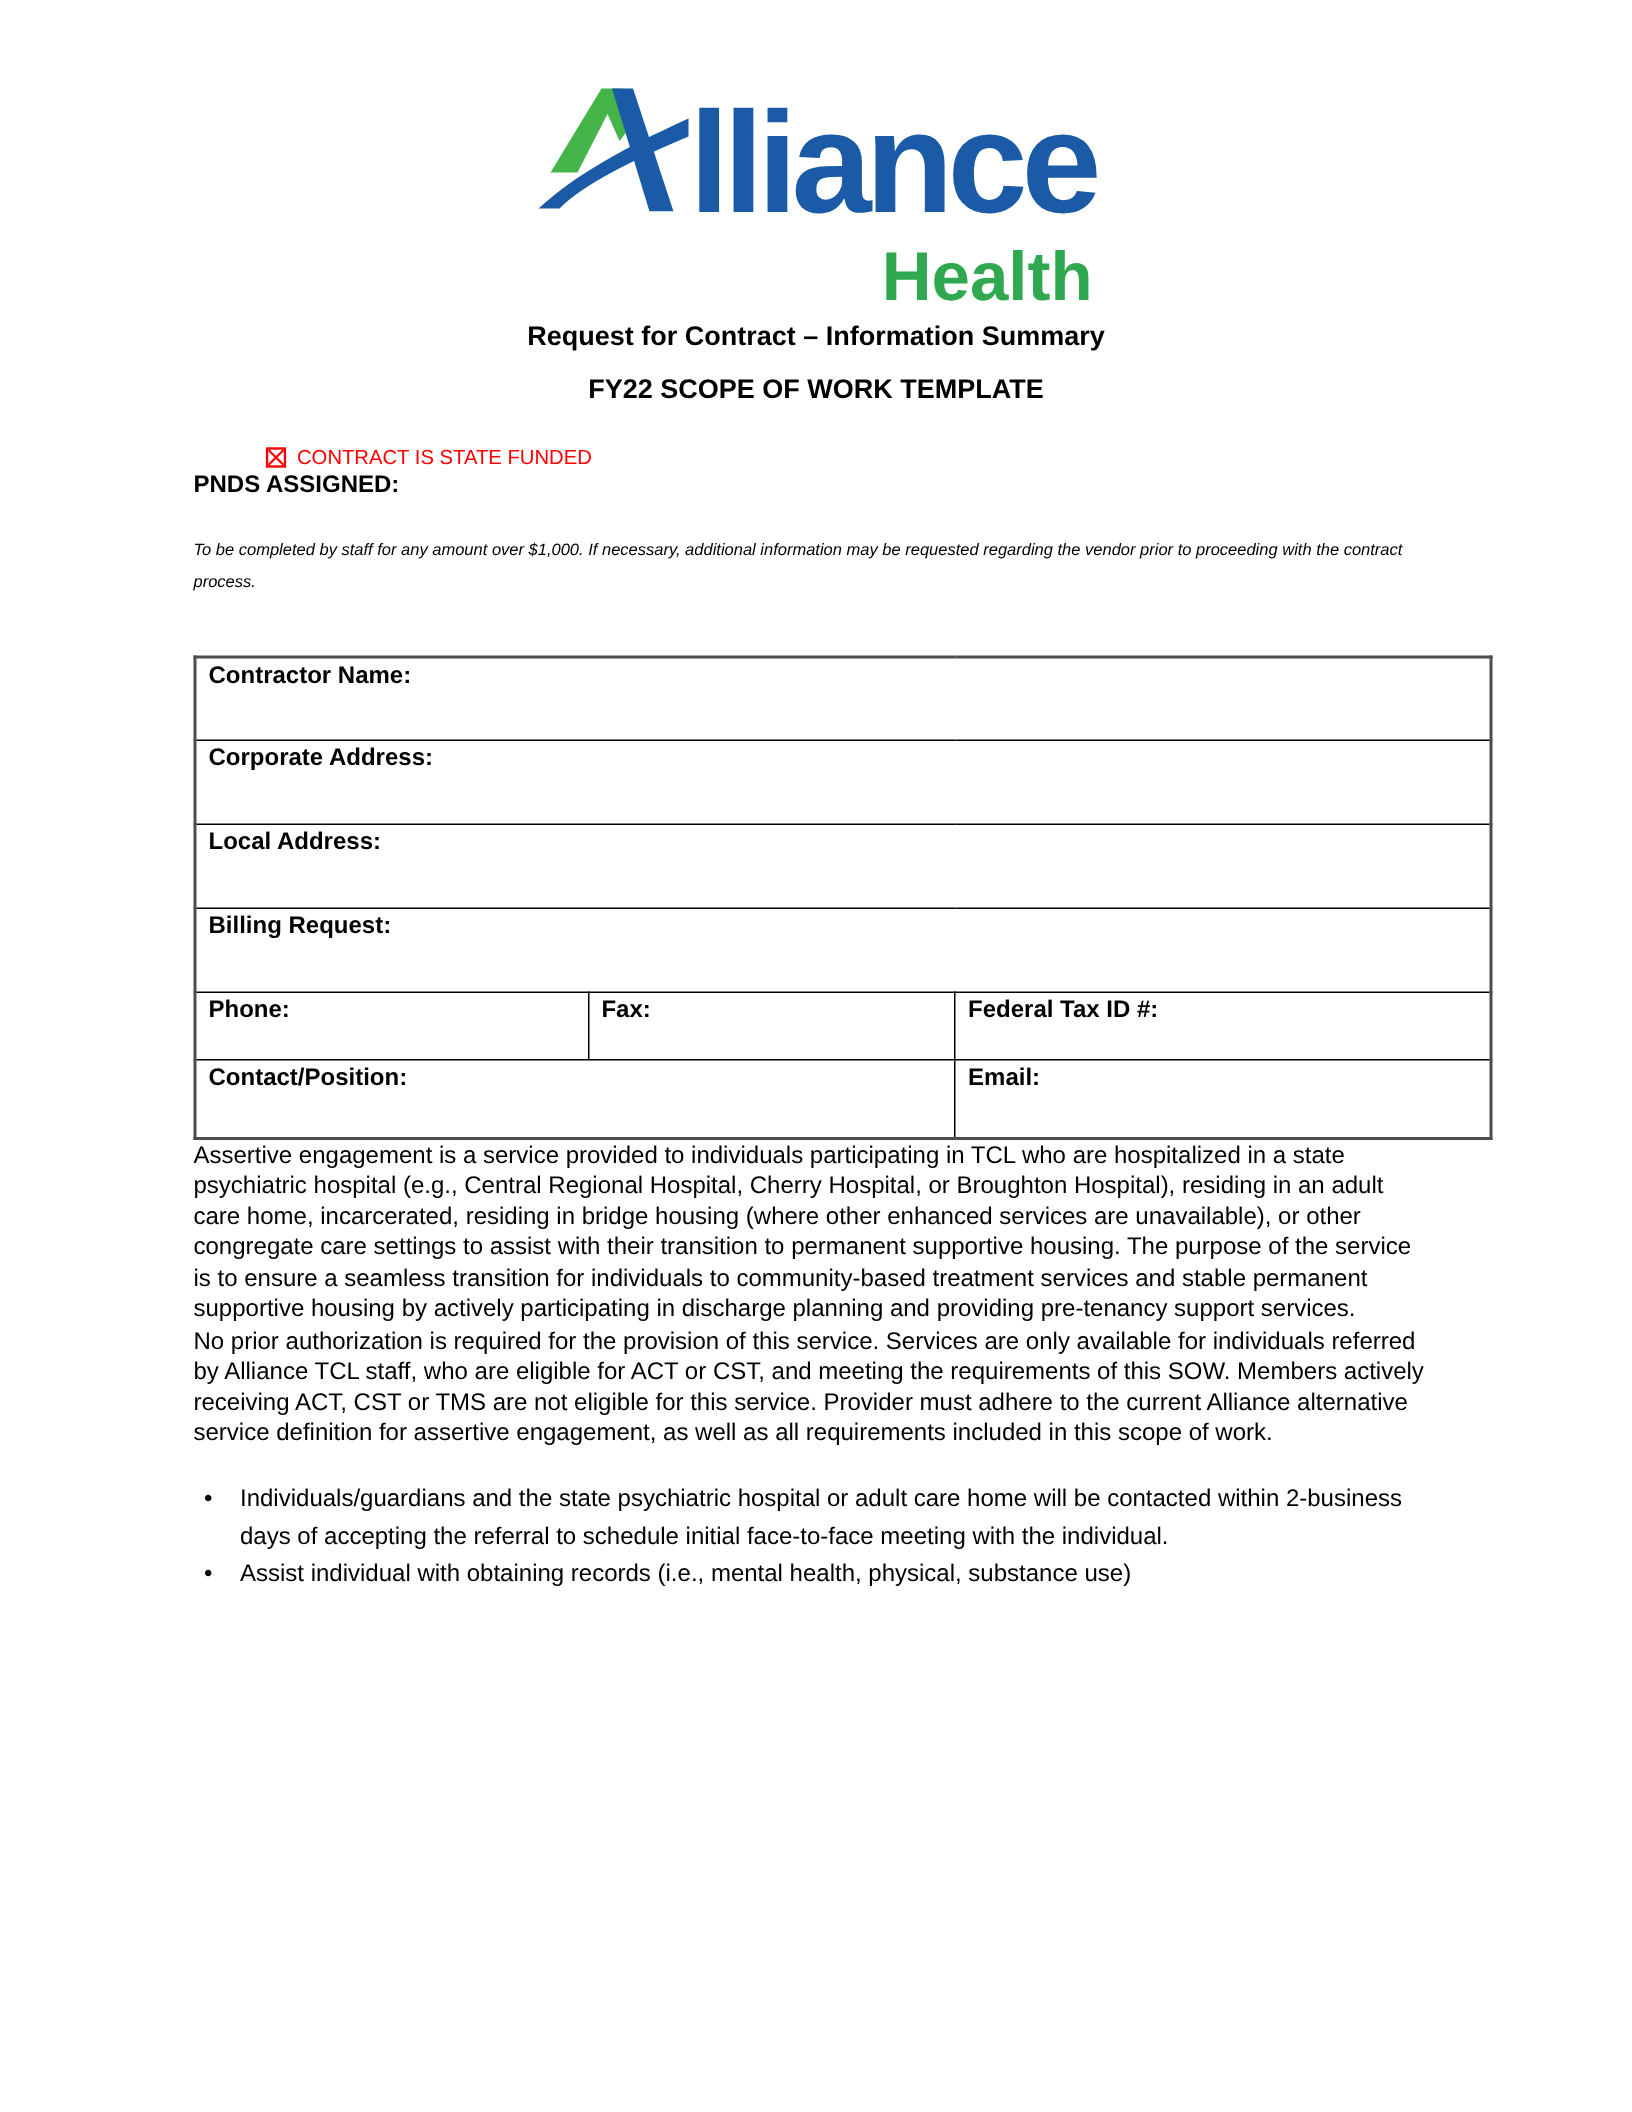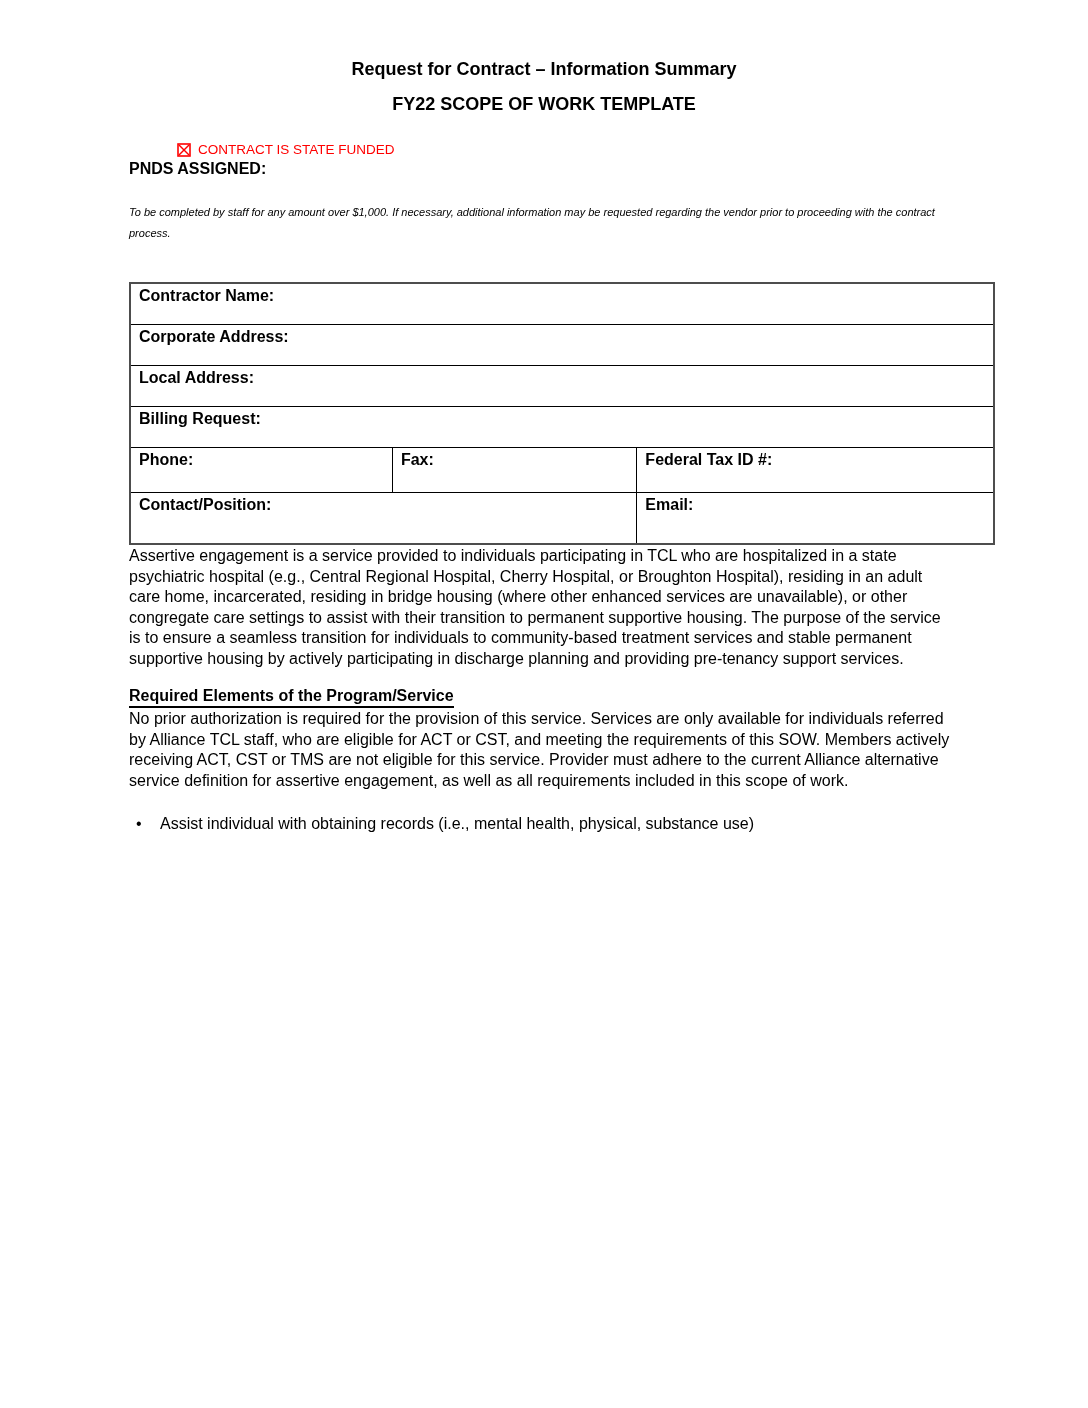--- a/index.html
+++ b/index.html
@@ -50,21 +50,21 @@
 
   
   .ctable {
     margin-top:38px; width:866px;
     border-collapse:collapse; border:2px solid #4d4d4d;
   }
   .ctable td {
     border:1px solid #000; padding:2px 8px; vertical-align:top;
     font-size:16px; font-weight:bold; line-height:20px;
   }
-  .rh-full td { height:41px; }
+  .rh-full td { height:56px; }
   .rh-phone td { height:45px; }
   .rh-contact td { height:52px; }
 
   
   .sec-head { line-height:21px; }
   .sec-head > span {
     display:inline-block; font-size:16px; font-weight:bold;
     border-bottom:2px solid #000;
   }
   .mh-program { margin-top:25px; }
@@ -79,20 +79,33 @@
     position:relative; padding-left:31px;
     font-size:16px; line-height:25px;
   }
   .bullets li::before { content:"\2022"; position:absolute; left:7px; }
 </style>
 </head>
 <body>
 
 <div class="page">
 
+  <div class="centered-band">
+    <div class="logo">
+      <div class="logo-row">
+        <svg class="logo-a-svg" viewBox="0 0 100 86" aria-hidden="true">
+          <polygon points="8,60 42,4 56,4 64,26 54,39 46,21 26,60" fill="#45B549"></polygon>
+          <path d="M0 84 C24 62 56 44 100 24 L100 36 C62 52 30 68 14 84 Z" fill="#1B5AA6"></path>
+          <polygon points="49,4 63,4 90,86 74,86" fill="#1B5AA6"></polygon>
+        </svg>
+        <span class="logo-word">lliance</span>
+      </div>
+      <div class="logo-health">Health</div>
+    </div>
+  </div>
 
   <div class="centered-band doc-title doc-title-1">Request for Contract – Information Summary</div>
   <div class="centered-band doc-title doc-title-2">FY22 SCOPE OF WORK TEMPLATE</div>
 
   <div class="funded-row">
     <svg class="checkbox-svg" viewBox="0 0 14 14">
       <rect x="1" y="1" width="12" height="12" fill="none" stroke="#FF0000" stroke-width="1.6"></rect>
       <g class="x" stroke="#FF0000" stroke-width="1.4">
         <line x1="2" y1="2" x2="12" y2="12"></line>
         <line x1="12" y1="2" x2="2" y2="12"></line>
@@ -162,22 +175,20 @@
         <span>Email:</span>
         <span></span>
       </td>
     </tr>
   </tbody>
     </table>
 
 
   <p class="body-par">Assertive engagement is a service provided to individuals participating in TCL who are hospitalized in a state psychiatric hospital (e.g., Central Regional Hospital, Cherry Hospital, or Broughton Hospital), residing in an adult care home, incarcerated, residing in bridge housing (where other enhanced services are unavailable), or other congregate care settings to assist with their transition to permanent supportive housing. The purpose of the service is to ensure a seamless transition for individuals to community-based treatment services and stable permanent supportive housing by actively participating in discharge planning and providing pre-tenancy support services.</p>
 
-  <div class="sec-head mh-req">
-    <span>Required Elements of the Program/Service</span>
-  </div>
   <p class="body-par">No prior authorization is required for the provision of this service. Services are only available for individuals referred by Alliance TCL staff, who are eligible for ACT or CST, and meeting the requirements of this SOW. Members actively receiving ACT, CST or TMS are not eligible for this service. Provider must adhere to the current Alliance alternative service definition for assertive engagement, as well as all requirements included in this scope of work.</p>
 
   <ul class="bullets">
+    <li>Individuals/guardians and the state psychiatric hospital or adult care home will be contacted within 2-business days of accepting the referral to schedule initial face-to-face meeting with the individual.</li>
     <li>Assist individual with obtaining records (i.e., mental health, physical, substance use)</li>
   </ul>
 
 </div>
 
 </body></html>

